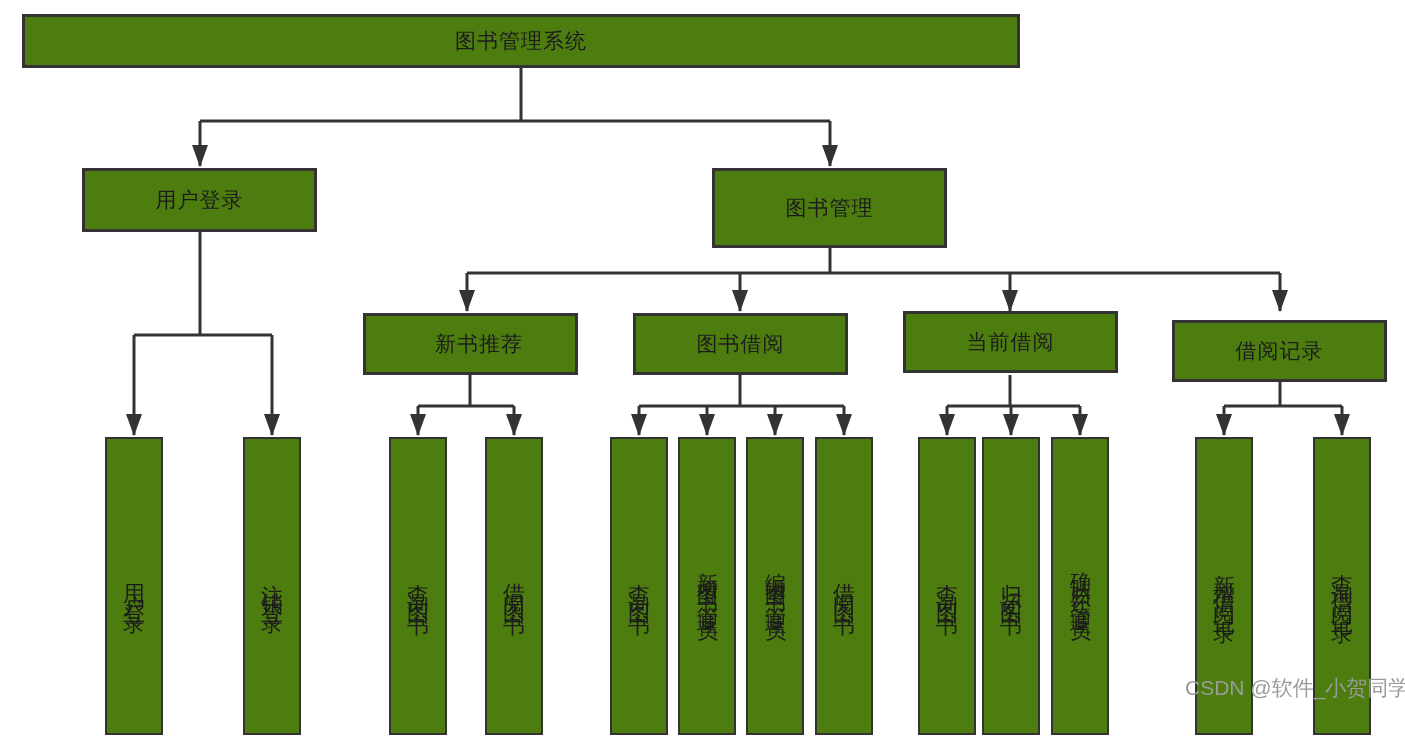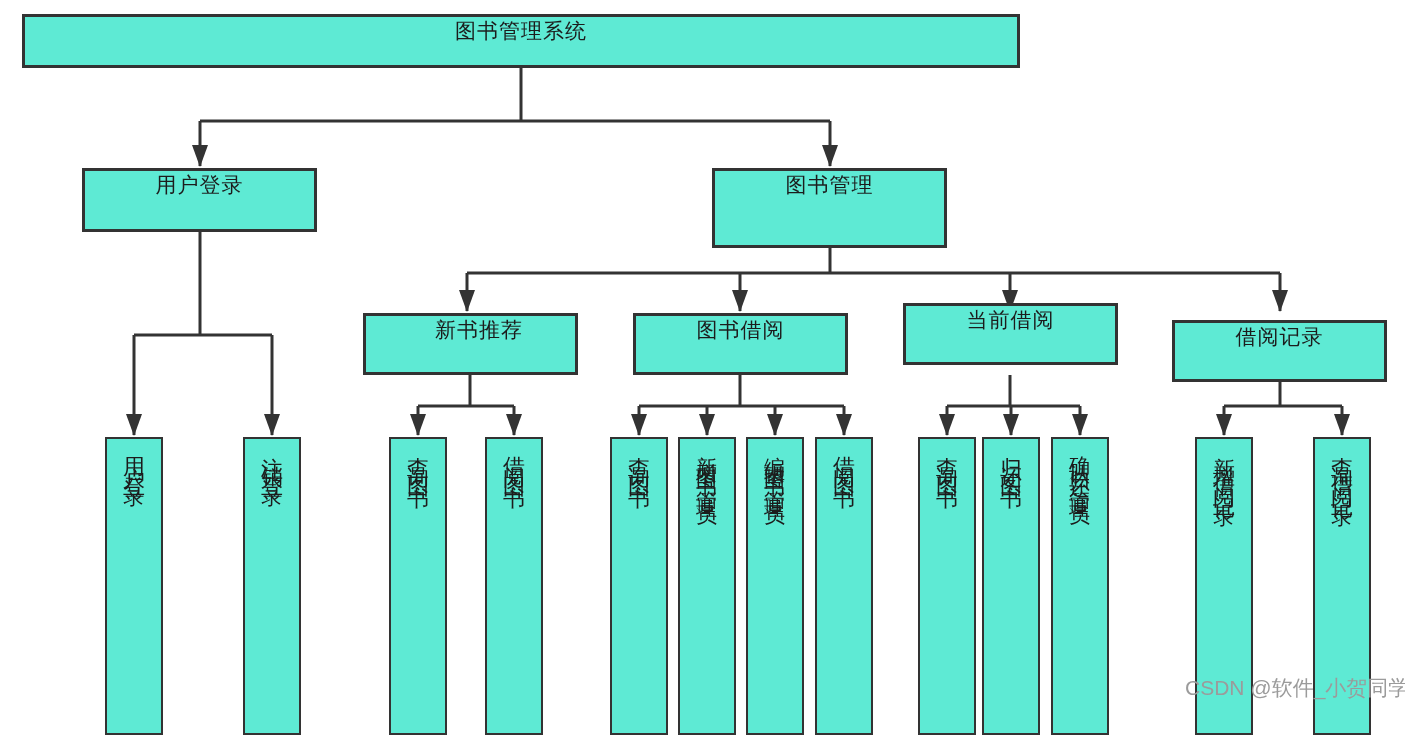--- a/index.html
+++ b/index.html
@@ -12,46 +12,48 @@
     overflow: hidden;
   }
   #connectors {
     position: absolute;
     left: 0; top: 0;
     width: 1405px; height: 747px;
     pointer-events: none;
   }
   .box {
     position: absolute;
-    background: #5eead4;
+    background: #4d7c0f;
     border: 3px solid #333333;
     box-sizing: border-box;
     display: flex;
+    align-items: center;
     justify-content: center;
     color: #1c1c1c;
     z-index: 2;
+    font-family: Liberation Serif, serif;
   }
   .hbox { font-size: 21px; letter-spacing: 1px; }
   .vbox { border-width: 2px; }
   .vbox .vtext {
     writing-mode: vertical-rl;
     text-orientation: mixed;
     font-size: 22px;
     letter-spacing: 10px;
     line-height: 1;
     white-space: nowrap;
   }
   .vbox .vtext.long { letter-spacing: 7px; font-size: 21px; }
   
   #root-box   { left: 22px;   top: 14px;  width: 998px; height: 54px; }
   #l2-login   { left: 82px;   top: 168px; width: 235px; height: 64px; }
   #l2-mgmt    { left: 712px;  top: 168px; width: 235px; height: 80px; }
   #l3-newbook { left: 363px;  top: 313px; width: 215px; height: 62px; padding-left: 17px; }
   #l3-borrow  { left: 633px;  top: 313px; width: 215px; height: 62px; }
-  #l3-current { left: 903px;  top: 303px; width: 215px; height: 62px; }
+  #l3-current { left: 903px;  top: 311px; width: 215px; height: 62px; }
   #l3-records { left: 1172px; top: 313px; width: 215px; height: 62px; margin-top: 7px; }
   .leaf { top: 437px; width: 58px; height: 298px; }
   #lf-userlogin  { left: 105px; }
   #lf-logout     { left: 243px; }
   #lf-query1     { left: 389px; }
   #lf-borrow1    { left: 485px; }
   #lf-query2     { left: 610px; }
   #lf-addbook    { left: 678px; }
   #lf-editbook   { left: 746px; }
   #lf-borrow2    { left: 815px; }

